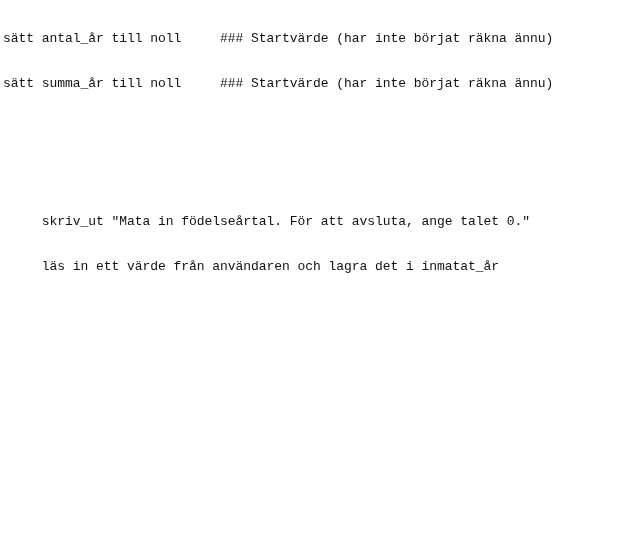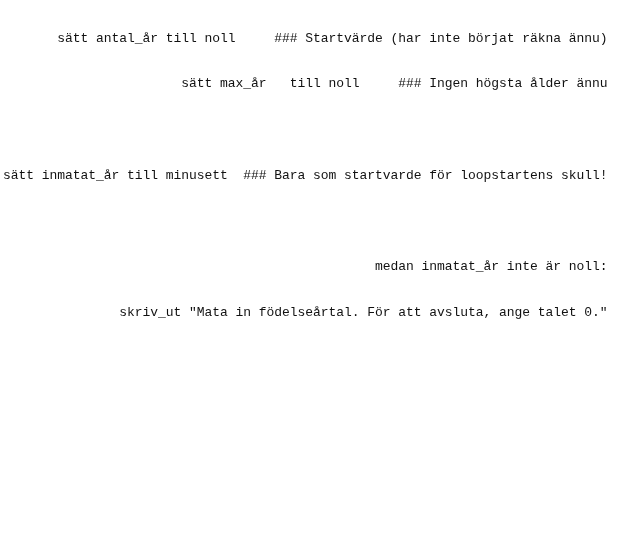--- a/index.html
+++ b/index.html
@@ -6,33 +6,32 @@
   body { width: 638px; height: 551px; overflow: hidden; }
   .code {
     position: absolute; left: 3px; top: 0px;
     font-family: "Liberation Mono", "DejaVu Sans Mono", monospace;
     font-size: 13px;
     line-height: 15.25px;
     color: #111111;
     white-space: pre;
     letter-spacing: -0.05px;
   }
-  .line { display: block; height: 15.25px; text-align: right; }
+  .line { display: block; height: 15.25px; }
 </style>
 </head>
 <body>
 
 <div class="code">
   <span class="line">sätt antal_år till noll     ### Startvärde (har inte börjat räkna ännu)</span>
-  <span class="line">sätt max_år   till noll     ### Ingen högsta ålder ännu</span>
+  <span class="line">sätt summa_år till noll     ### Startvärde (har inte börjat räkna ännu)</span>
   <span class="line"></span>
-  <span class="line">sätt inmatat_år till minusett  ### Bara som startvarde för loopstartens skull!</span>
   <span class="line"></span>
-  <span class="line">medan inmatat_år inte är noll:</span>
   <span class="line">     skriv_ut "Mata in födelseårtal. För att avsluta, ange talet 0."</span>
+  <span class="line">     läs in ett värde från användaren och lagra det i inmatat_år</span>
   <span class="line"></span>
   
   
   
   
   
   
   
   
   

